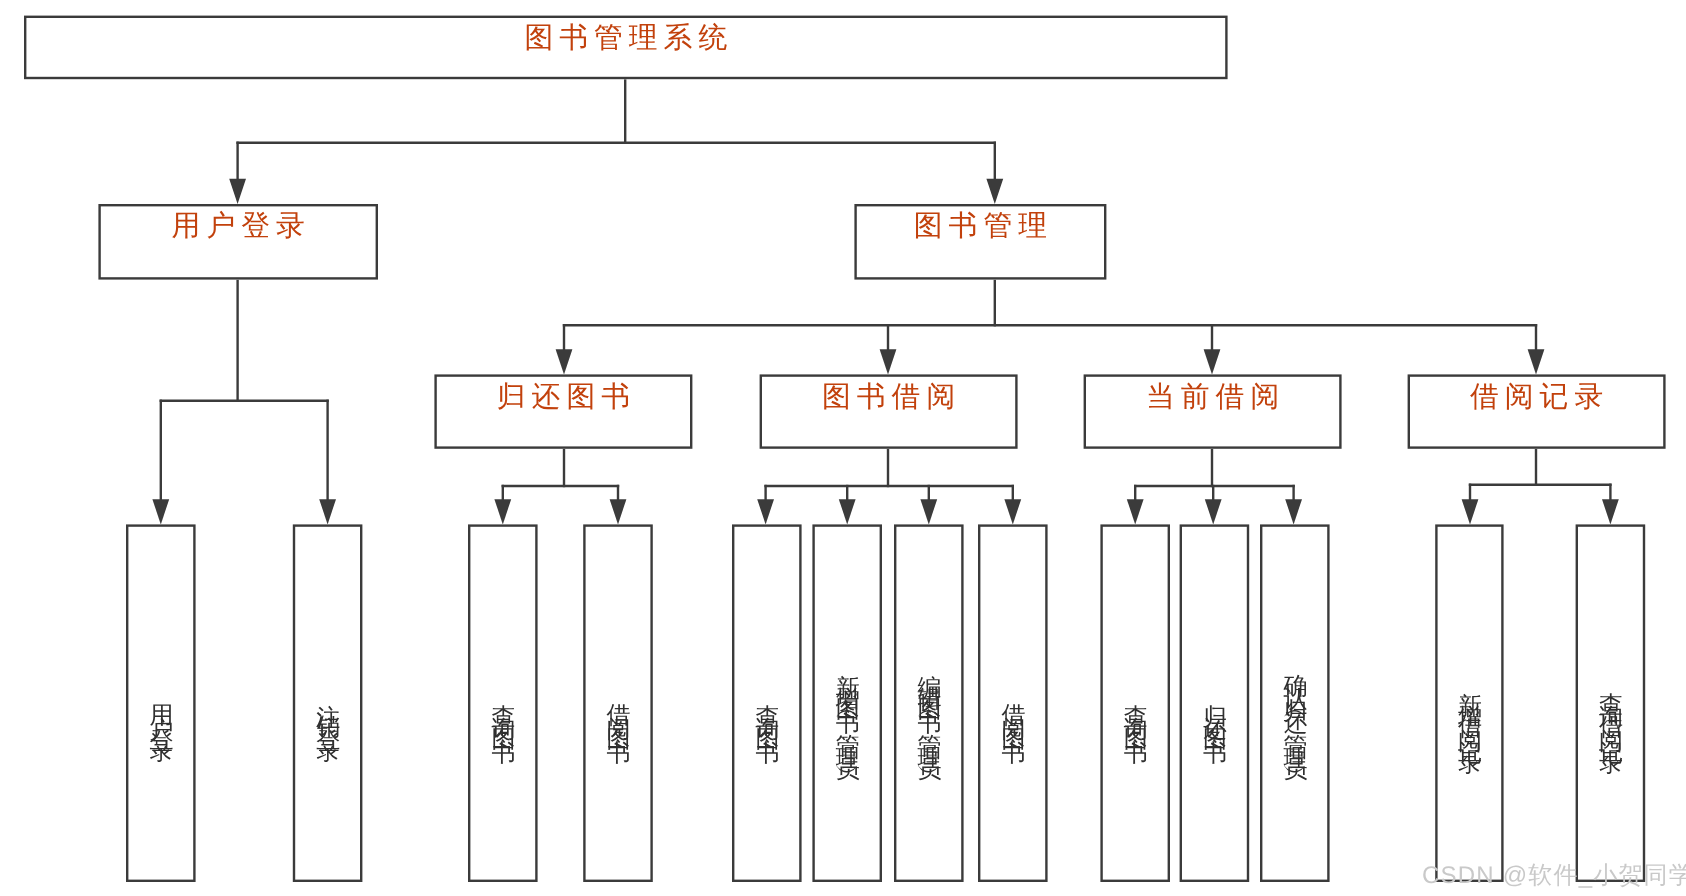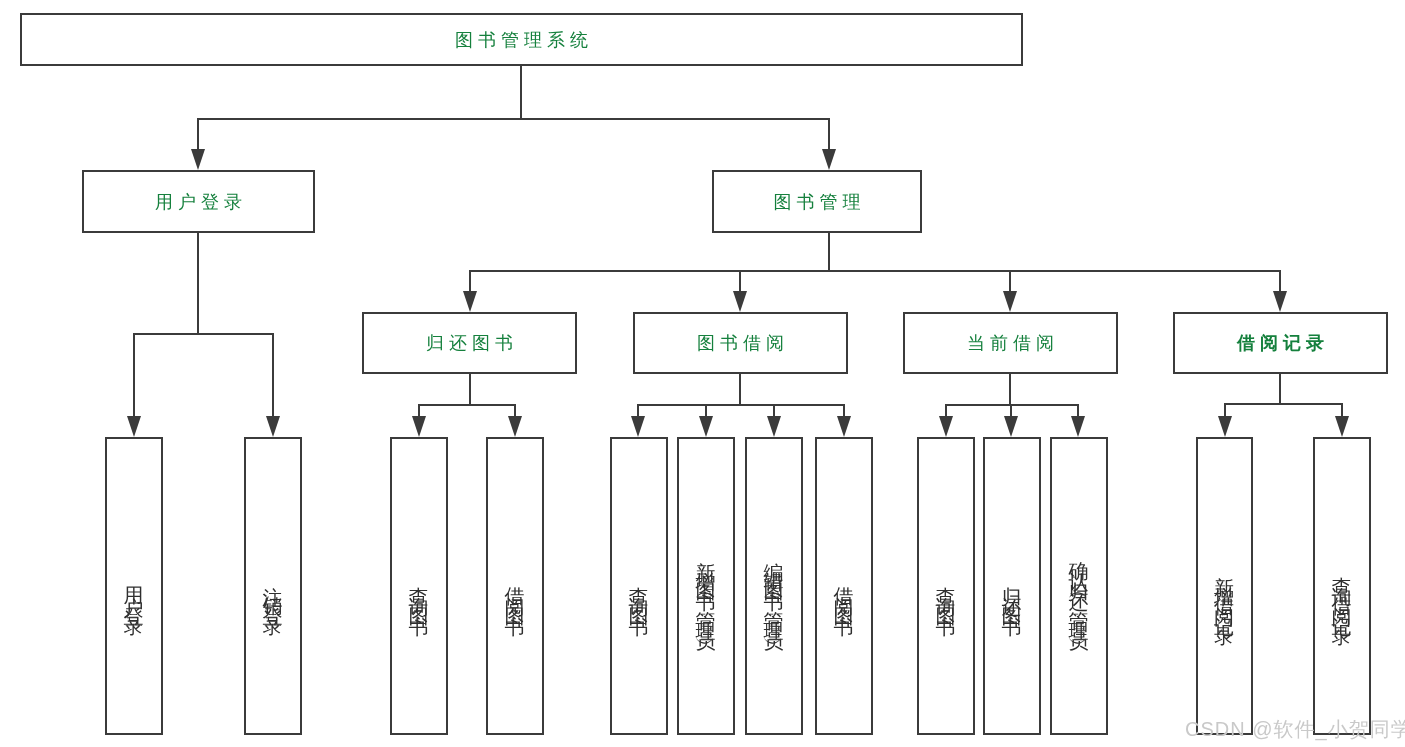--- a/index.html
+++ b/index.html
@@ -24,24 +24,23 @@
     pointer-events: none;
   }
   .connector-svg line { stroke: #3b3b3b; stroke-width: 2; }
   .connector-svg polygon { fill: #3b3b3b; }
   .node {
     position: absolute;
     box-sizing: border-box;
     background: #ffffff;
     border: 2px solid #3b3b3b;
     display: flex;
-    align-items: center;
     justify-content: center;
-    font-size: 18px;
-    color: #15803d;
+    font-size: 24px;
+    color: #c2410c;
   }
   .node > span {
     letter-spacing: 5px;
     padding-left: 5px;
     white-space: nowrap;
   }
   .leaf {
     position: absolute;
     box-sizing: border-box;
     background: #ffffff;
@@ -61,21 +60,21 @@
   
   .n-root  { left: 20px;  top: 13px;  width: 1003px; height: 53px; }
   
   .n-login { left: 82px;  top: 170px; width: 233px; height: 63px; }
   .n-mgmt  { left: 712px; top: 170px; width: 210px; height: 63px; }
   
   .n-l3    { top: 312px; height: 62px; width: 215px; }
   .n-newbook { left: 362px; }
   .n-borrow  { left: 633px; }
   .n-current { left: 903px; }
-  .n-records { left: 1173px; font-weight: bold; }
+  .n-records { left: 1173px; }
   
   .lf { top: 437px; height: 298px; width: 58px; }
   .lf-1  { left: 105px; }
   .lf-2  { left: 244px; }
   .lf-3  { left: 390px; }
   .lf-4  { left: 486px; }
   .lf-5  { left: 610px; }
   .lf-6  { left: 677px; }
   .lf-7  { left: 745px; }
   .lf-8  { left: 815px; }

